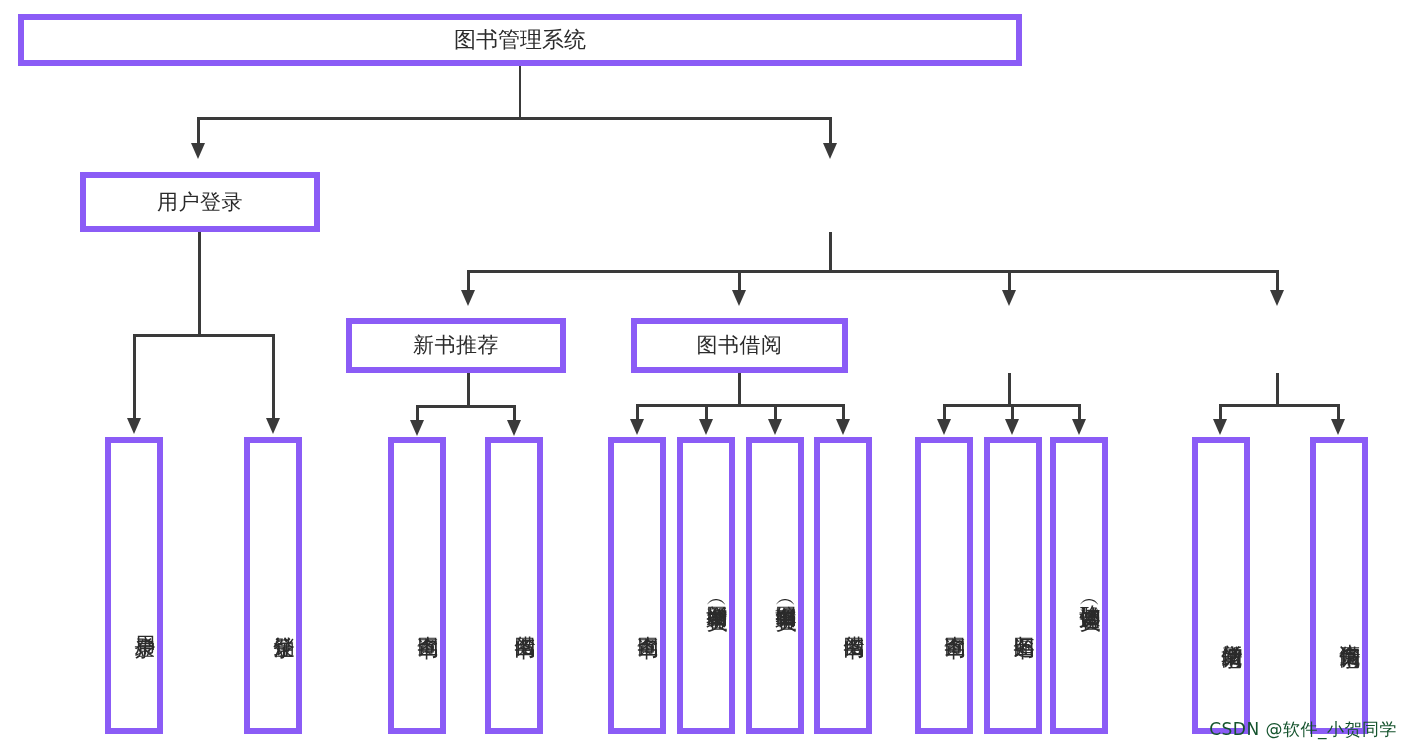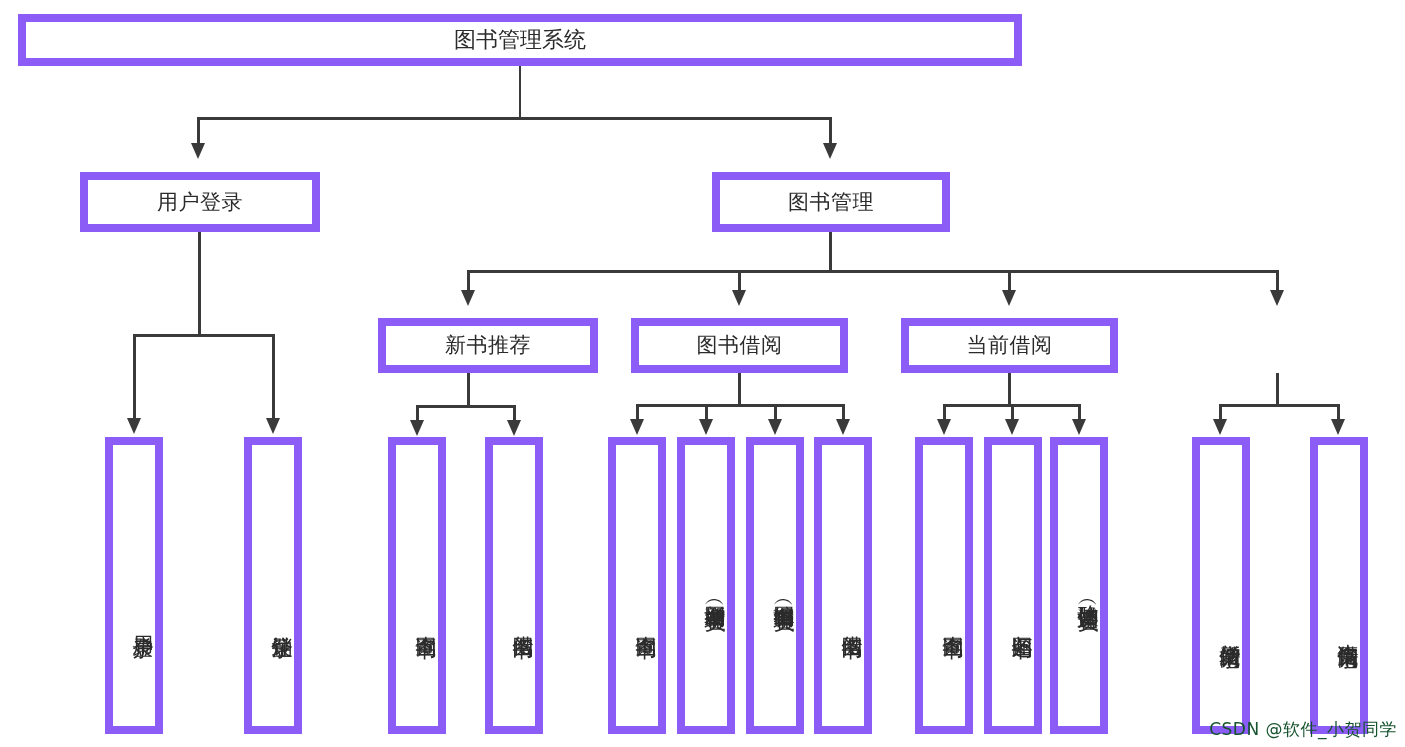--- a/index.html
+++ b/index.html
@@ -16,21 +16,21 @@
     width: 1405px;
     height: 747px;
     background: #ffffff;
     overflow: hidden;
   }
   
   .node {
     position: absolute;
     box-sizing: border-box;
     background: #ffffff;
-    border: 8px solid #8b5cf6;
+    border: 6px solid #8b5cf6;
     display: flex;
     align-items: center;
     justify-content: center;
     color: #2b2b2b;
     line-height: 1.18;
   }
   .node.horiz {
     font-size: 21px;
     letter-spacing: 0.5px;
   }
@@ -98,51 +98,45 @@
 
   <div class="hline" style="left:197px; top:117px; width:634px; height:3px;"></div>
 
   <div class="vline" style="left:197px; top:117px; width:3px; height:28px;"></div>
   <div class="arrow" style="left:191px; top:143px;"></div>
   <div class="vline" style="left:829px; top:117px; width:3px; height:28px;"></div>
   <div class="arrow" style="left:823px; top:143px;"></div>
 
   <div class="node horiz" style="left:80px; top:172px; width:240px; height:60px;">
     <span>用户登录</span>
-  </div>
-  <div class="node horiz" style="left:712px; top:172px; width:238px; height:60px;">
-    <span>图书管理</span>
   </div>
 
   <div class="vline" style="left:198px; top:232px; width:3px; height:103px;"></div>
   <div class="hline" style="left:133px; top:334px; width:142px; height:3px;"></div>
   <div class="vline" style="left:133px; top:334px; width:3px; height:86px;"></div>
   <div class="arrow" style="left:127px; top:418px;"></div>
   <div class="vline" style="left:272px; top:334px; width:3px; height:86px;"></div>
   <div class="arrow" style="left:266px; top:418px;"></div>
 
   <div class="vline" style="left:829px; top:232px; width:3px; height:40px;"></div>
   <div class="hline" style="left:467px; top:270px; width:812px; height:3px;"></div>
   <div class="vline" style="left:467px; top:270px; width:3px; height:22px;"></div>
   <div class="arrow" style="left:461px; top:290px;"></div>
   <div class="vline" style="left:738px; top:270px; width:3px; height:22px;"></div>
   <div class="arrow" style="left:732px; top:290px;"></div>
   <div class="vline" style="left:1008px; top:270px; width:3px; height:22px;"></div>
   <div class="arrow" style="left:1002px; top:290px;"></div>
   <div class="vline" style="left:1276px; top:270px; width:3px; height:22px;"></div>
   <div class="arrow" style="left:1270px; top:290px;"></div>
 
-  <div class="node horiz" style="left:378px; top:318px; width:220px; height:55px;">
+  <div class="node horiz" style="left:346px; top:318px; width:220px; height:55px;">
     <span>新书推荐</span>
   </div>
   <div class="node horiz" style="left:631px; top:318px; width:217px; height:55px;align-items:center;">
     <span>图书借阅</span>
-  </div>
-  <div class="node horiz" style="left:901px; top:318px; width:217px; height:55px;">
-    <span>当前借阅</span>
   </div>
 
   <div class="vline" style="left:467px; top:373px; width:3px; height:34px;"></div>
   <div class="hline" style="left:416px; top:405px; width:99px; height:3px;"></div>
   <div class="vline" style="left:416px; top:405px; width:3px; height:18px;"></div>
   <div class="arrow" style="left:410px; top:420px;"></div>
   <div class="vline" style="left:513px; top:405px; width:3px; height:18px;"></div>
   <div class="arrow" style="left:507px; top:420px;"></div>
 
   <div class="vline" style="left:738px; top:373px; width:3px; height:34px;"></div>

